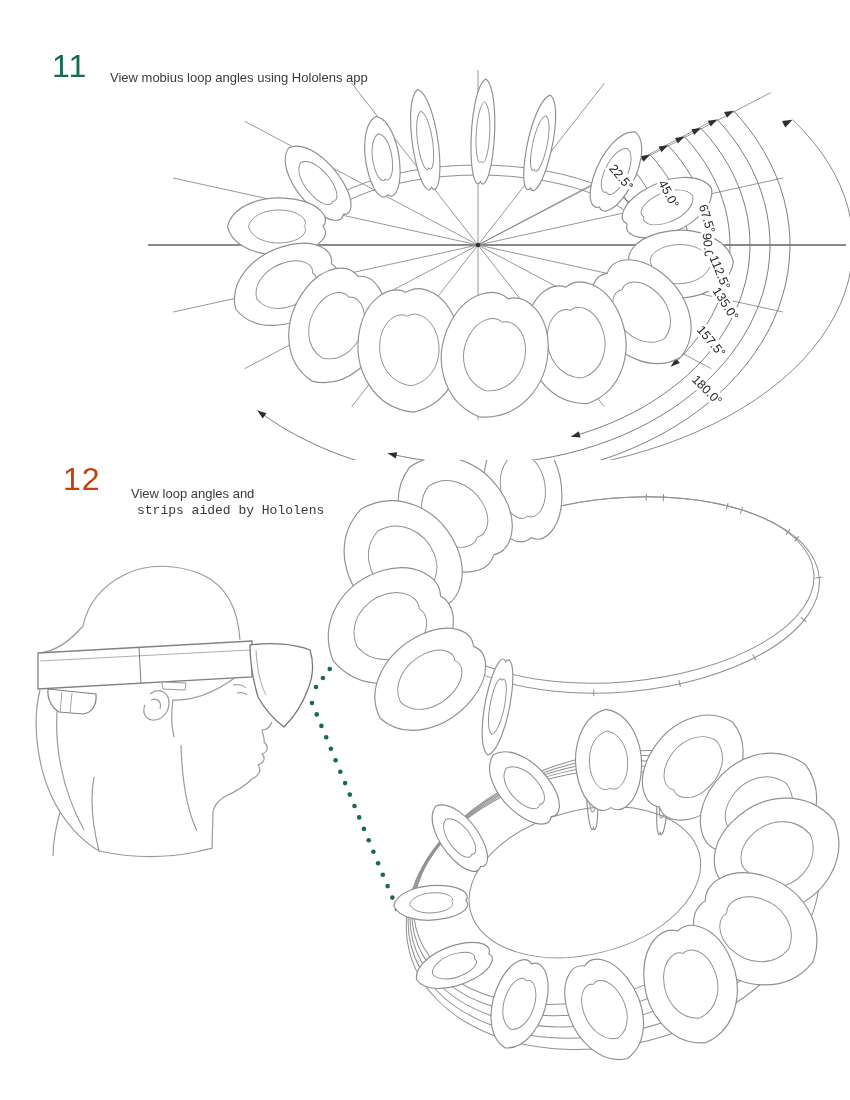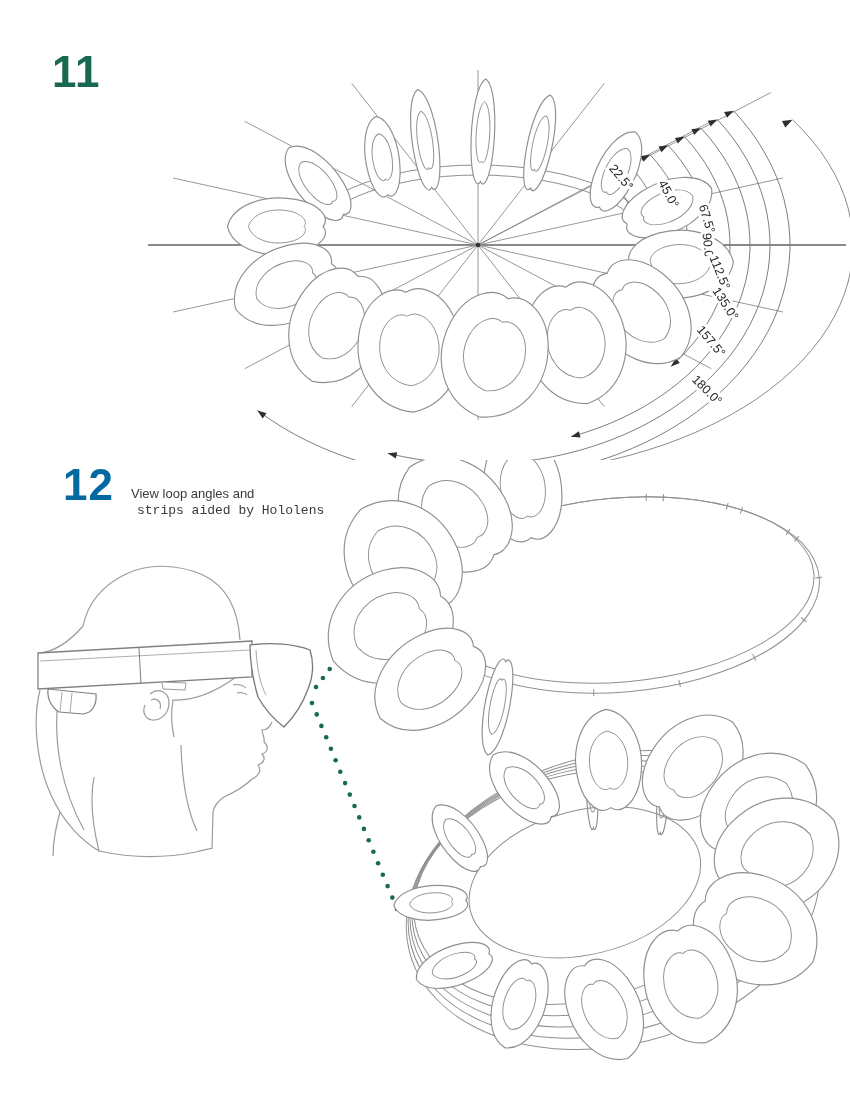--- a/index.html
+++ b/index.html
@@ -1,29 +1,30 @@
 <!DOCTYPE html>
 <html><head>
 <meta charset="utf-8">
 <style>
   html,body{margin:0;padding:0;background:#e8e8e8;}
   .page{position:relative;width:850px;height:1100px;background:#ffffff;overflow:hidden;
         font-family:"Liberation Sans",sans-serif;}
-  .step-num{position:absolute;font-size:44px;font-weight:bold;letter-spacing:1px;line-height:1;}
+  .step-num{position:absolute;font-size:32px;font-weight:normal;letter-spacing:1px;line-height:1;}
   .step-cap{position:absolute;font-size:13px;color:#3a3a3a;line-height:1.3;}
   svg{position:absolute;left:0;display:block;}
   #d1{top:0;}
   #d2{top:460px;}
 </style>
 </head>
 <body>
 
 <div class="page">
 
   <div class="step-num" style="left: 52px; top: 50px; color: rgb(23, 105, 82);">11</div>
+  <div class="step-cap" style="left:110px;top:70px;">View mobius loop angles using Hololens app</div>
 
   <svg id="d1" width="850" height="460" viewBox="0 0 850 460">
     <g id="d1-rays">
         <line x1="173.1" y1="312.0" x2="782.9" y2="178.0" stroke="#7d7d7d" stroke-width="0.8"></line>
         <line x1="244.7" y1="368.7" x2="711.3" y2="121.3" stroke="#7d7d7d" stroke-width="0.8"></line>
         <line x1="351.7" y1="406.7" x2="604.3" y2="83.3" stroke="#7d7d7d" stroke-width="0.8"></line>
         <line x1="478.0" y1="420.0" x2="478.0" y2="70.0" stroke="#7d7d7d" stroke-width="0.8"></line>
         <line x1="604.3" y1="406.7" x2="351.7" y2="83.3" stroke="#7d7d7d" stroke-width="0.8"></line>
         <line x1="711.3" y1="368.7" x2="244.7" y2="121.3" stroke="#7d7d7d" stroke-width="0.8"></line>
         <line x1="782.9" y1="312.0" x2="173.1" y2="178.0" stroke="#7d7d7d" stroke-width="0.8"></line>
@@ -128,21 +129,21 @@
         <text x="665" y="196" font-size="12.5" font-family="Liberation Sans, sans-serif" fill="#262626" text-anchor="middle" stroke="#ffffff" stroke-width="6" paint-order="stroke" transform="rotate(62 665 196)">45.0°</text>
         <text x="703" y="220" font-size="12.5" font-family="Liberation Sans, sans-serif" fill="#262626" text-anchor="middle" stroke="#ffffff" stroke-width="6" paint-order="stroke" transform="rotate(73 703 220)">67.5°</text>
         <text x="704" y="248" font-size="12.5" font-family="Liberation Sans, sans-serif" fill="#262626" text-anchor="middle" stroke="#ffffff" stroke-width="6" paint-order="stroke" transform="rotate(84 704 248)">90.0°</text>
         <text x="716" y="274" font-size="12.5" font-family="Liberation Sans, sans-serif" fill="#262626" text-anchor="middle" stroke="#ffffff" stroke-width="6" paint-order="stroke" transform="rotate(68 716 274)">112.5°</text>
         <text x="722" y="306" font-size="12.5" font-family="Liberation Sans, sans-serif" fill="#262626" text-anchor="middle" stroke="#ffffff" stroke-width="6" paint-order="stroke" transform="rotate(57 722 306)">135.0°</text>
         <text x="708" y="344" font-size="12.5" font-family="Liberation Sans, sans-serif" fill="#262626" text-anchor="middle" stroke="#ffffff" stroke-width="6" paint-order="stroke" transform="rotate(50 708 344)">157.5°</text>
         <text x="704" y="393" font-size="12.5" font-family="Liberation Sans, sans-serif" fill="#262626" text-anchor="middle" stroke="#ffffff" stroke-width="6" paint-order="stroke" transform="rotate(45 704 393)">180.0°</text>
       </g>
   </svg>
 
-  <div class="step-num" style="left: 63px; top: 463px; color: #0369a1;">12</div>
+  <div class="step-num" style="left: 63px; top: 463px; color: #c2410c;">12</div>
   <div class="step-cap" style="left:131px;top:486px;">View loop angles and</div>
   <div class="step-cap" style="left:137px;top:503px;font-family:Liberation Mono, monospace;">strips aided  by Hololens</div>
 
   <svg id="d2" width="850" height="640" viewBox="0 460 850 640">
     <g id="d2-head">
         <path d="M240,640C238,608 226,586 203,575C178,564 148,563 126,574C99,587 87,607 83,626C70,641 57,651 40,653" fill="none" stroke="#9b9b9b" stroke-width="1.2"></path>
         <path d="M40,690C32,722 37,764 51,795C63,822 82,841 99,851C92,823 90,798 94,777" fill="none" stroke="#9b9b9b" stroke-width="1.2"></path>
         <path d="M58,700C53,744 62,790 84,830" fill="none" stroke="#9b9b9b" stroke-width="1.2"></path>
         <path d="M99,851C131,858 166,858 196,852C203,850 209,849 213,848" fill="none" stroke="#9b9b9b" stroke-width="1.2"></path>
         <path d="M60,812C55,830 53,843 53,856" fill="none" stroke="#9b9b9b" stroke-width="1.2"></path>

